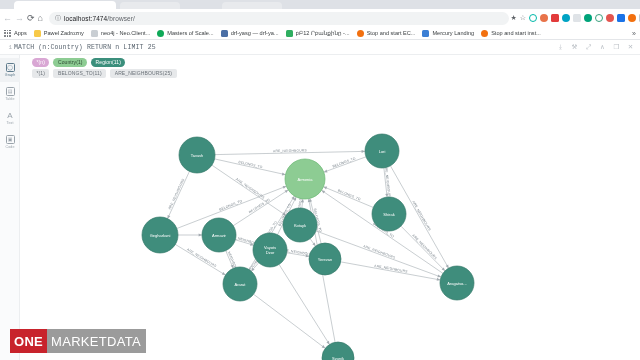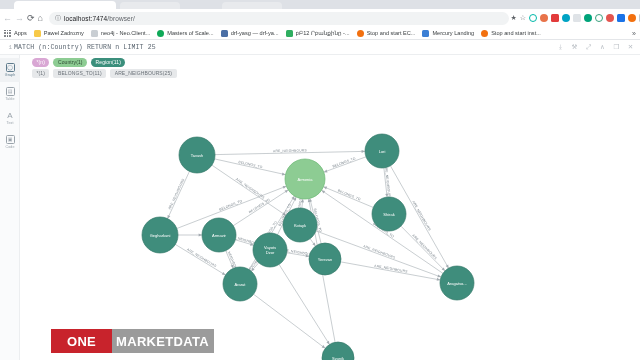--- a/index.html
+++ b/index.html
@@ -89,23 +89,23 @@
           white-space:nowrap; }
   .chip.rel { background:#e6e8ea; color:#6b7279; border-radius:2px; }
 
   .canvas { position:absolute; top:0; left:0; width:620px; height:305px; }
   .canvas svg { display:block; }
 
   
   .logo { position:absolute; left:10px; bottom:7px; display:flex; height:24px;
           align-items:stretch; }
   .logo-one { background:#c8232c; color:#fff; font-weight:bold; font-size:13px;
-              letter-spacing:.3px; padding:0 16px; display:flex; align-items:center;margin-left:41px; }
+              letter-spacing:.3px; padding:0 4px; display:flex; align-items:center; }
   .logo-md { background:#9b9b9b; color:#fff; font-size:13px; letter-spacing:.3px;
-             padding:0 5px 0 4px; display:flex; align-items:center;font-weight:bold; }
+             padding:0 5px 0 4px; display:flex; align-items:center; }
 
   
   .video { position:absolute; right:0; bottom:0; width:148px; height:148px;
            background:#3d4a4e; overflow:hidden; }
   .v-wall { position:absolute; inset:0; background:linear-gradient(100deg,#55646a 0%,#697a80 55%,#4a585d 100%); }
   .v-plant { position:absolute; right:2px; top:8px; width:46px; height:120px;
              background:radial-gradient(ellipse at 60% 30%, #7e8f62 0%, #5d6b4c 45%, rgba(70,82,60,0) 72%); }
   .v-head { position:absolute; left:52px; top:12px; width:34px; height:40px;
             border-radius:50% 50% 46% 46%; background:#caa98c; }
   .v-hairl { position:absolute; left:50px; top:26px; width:9px; height:17px;

